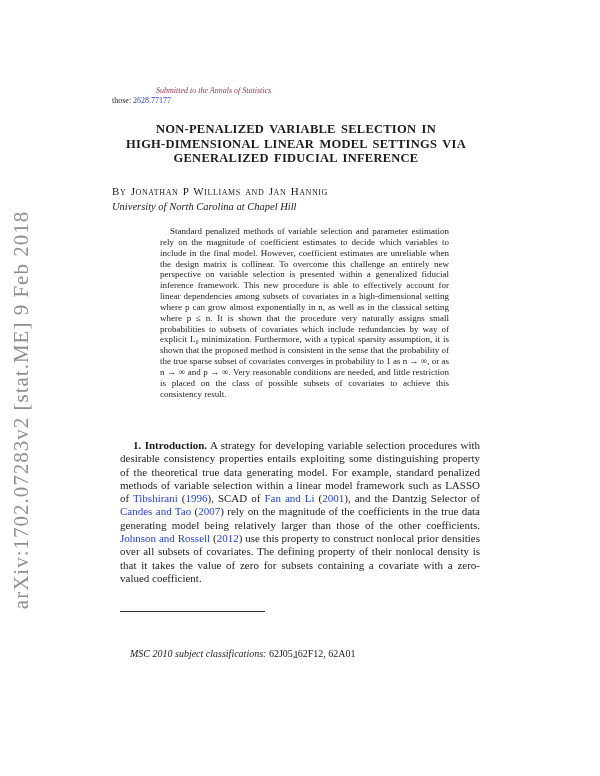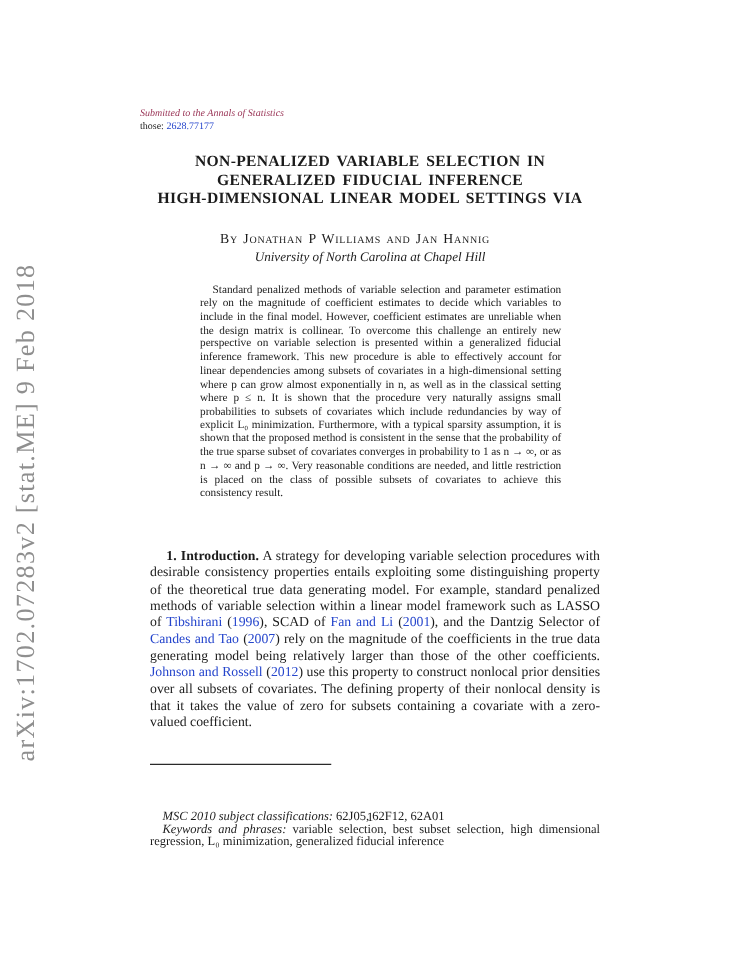--- a/index.html
+++ b/index.html
@@ -19,47 +19,46 @@
     font-size: 21px;
     letter-spacing: 1px;
     color: #8f8f8f;
     font-family: "Liberation Serif", serif;
   }
   .page-head {
     position: absolute;
     left: 112px; top: 86px;
     font-size: 8px; line-height: 9.5px;
   }
-  .submitted { color: #993355; font-style: italic; }
+  .submitted { color: #993355; font-style: italic; margin-left: 44px; }
   .arxiv-line { color: #1b1b1b; }
   .link { color: #2545cc; cursor: pointer; }
   .title {
     position: absolute;
     left: 112px; top: 122px; width: 368px;
     margin: 0;
     text-align: center;
     font-size: 12.5px; line-height: 14.6px;
     font-weight: bold;
     letter-spacing: 0.25px;
     word-spacing: 2px;
   }
   .tline { display: block; }
   .byline {
     position: absolute;
-    left: 100px; top: 185px; width: 368px;
-    text-align: center;
+    left: 112px; top: 185px; width: 368px;
     font-variant: small-caps;
     font-size: 11px;
     letter-spacing: 0.6px;
     word-spacing: 1px;
   }
   .affiliation {
     position: absolute;
     left: 112px; top: 201px; width: 368px;
-    text-align: center;
+    text-align: left;
     font-style: italic;
     font-size: 10.5px;
   }
   .abstract {
     position: absolute;
     left: 160px; top: 226px; width: 289px;
     font-size: 9px; line-height: 10.85px;
     text-align: justify;
     text-indent: 10px;
   }
@@ -99,35 +98,34 @@
 
   <div class="watermark">arXiv:1702.07283v2  [stat.ME]  9 Feb 2018</div>
 
   <div class="page-head">
     <div class="submitted">Submitted to the Annals of Statistics</div>
     <div class="arxiv-line"><span>those: </span><span class="link">2628.77177</span></div>
   </div>
 
   <h1 class="title">
     <span class="tline">NON-PENALIZED VARIABLE SELECTION IN</span>
+    <span class="tline">HIGH-DIMENSIONAL LINEAR MODEL SETTINGS VIA</span>
     <span class="tline">GENERALIZED FIDUCIAL INFERENCE</span>
-    <span class="tline">HIGH-DIMENSIONAL LINEAR MODEL SETTINGS VIA</span>
   </h1>
 
   <div class="byline">By Jonathan P Williams and Jan Hannig</div>
   <div class="affiliation">University of North Carolina at Chapel Hill</div>
 
   <div class="abstract">Standard penalized methods of variable selection and parameter estimation rely on the magnitude of coefficient estimates to decide which variables to include in the final model. However, coefficient estimates are unreliable when the design matrix is collinear. To overcome this challenge an entirely new perspective on variable selection is presented within a generalized fiducial inference framework. This new procedure is able to effectively account for linear dependencies among subsets of covariates in a high-dimensional setting where p can grow almost exponentially in n, as well as in the classical setting where p ≤ n. It is shown that the procedure very naturally assigns small probabilities to subsets of covariates which include redundancies by way of explicit L₀ minimization. Furthermore, with a typical sparsity assumption, it is shown that the proposed method is consistent in the sense that the probability of the true sparse subset of covariates converges in probability to 1 as n → ∞, or as n → ∞ and p → ∞. Very reasonable conditions are needed, and little restriction is placed on the class of possible subsets of covariates to achieve this consistency result.</div>
 
   <div class="intro">
     <p><span class="seg-bold">1. Introduction.</span><span class="seg-plain">  A strategy for developing variable selection procedures with desirable consistency properties entails exploiting some distinguishing property of the theoretical true data generating model. For example, standard penalized methods of variable selection within a linear model framework such as LASSO of </span><span class="seg-link">Tibshirani</span><span class="seg-plain"> (</span><span class="seg-link">1996</span><span class="seg-plain">), SCAD of </span><span class="seg-link">Fan and Li</span><span class="seg-plain"> (</span><span class="seg-link">2001</span><span class="seg-plain">), and the Dantzig Selector of </span><span class="seg-link">Candes and Tao</span><span class="seg-plain"> (</span><span class="seg-link">2007</span><span class="seg-plain">) rely on the magnitude of the coefficients in the true data generating model being relatively larger than those of the other coefficients. </span><span class="seg-link">Johnson and Rossell</span><span class="seg-plain"> (</span><span class="seg-link">2012</span><span class="seg-plain">) use this property to construct nonlocal prior densities over all subsets of covariates. The defining property of their nonlocal density is that it takes the value of zero for subsets containing a covariate with a zero-valued coefficient.</span></p>
   </div>
 
   <div class="footrule"></div>
 
   <div class="footnotes">
     <p><span class="it">MSC 2010 subject classifications:</span><span> 62J05, 62F12, 62A01</span></p>
-    <p><span class="it">Keywords and phrases:</span><span> variable selection, best subset selection, high dimensional regression, L₀ minimization, generalized fiducial inference</span></p>
   </div>
 
   <div class="pageno">1</div>
 
 </div>
 
 </body></html>

